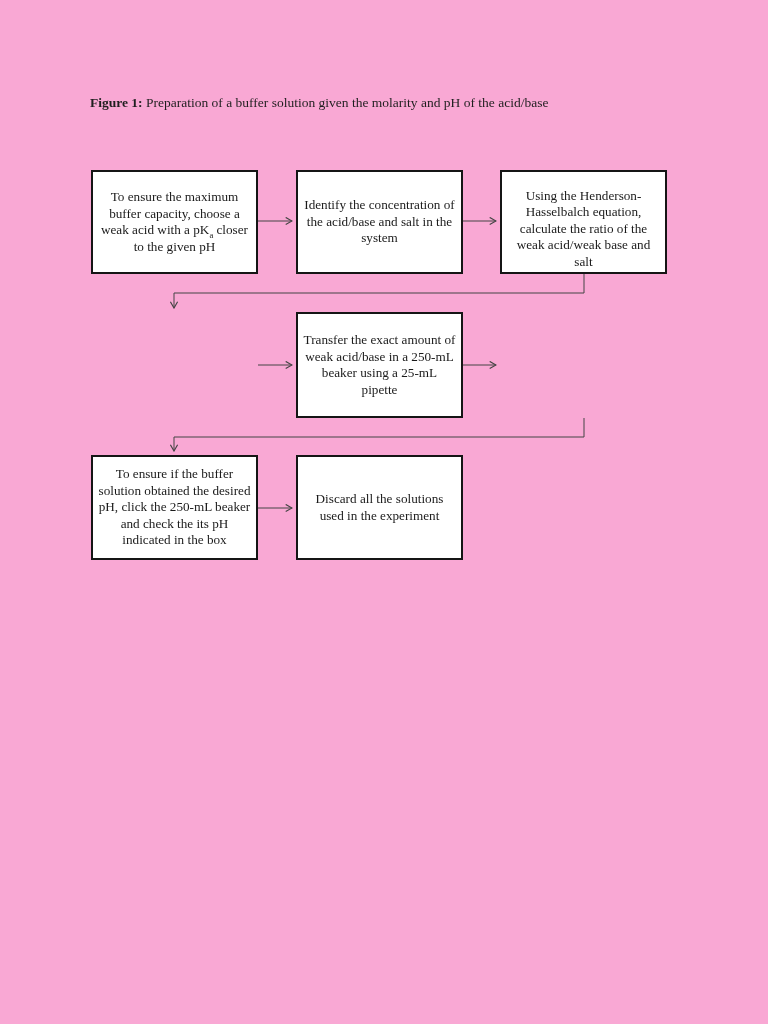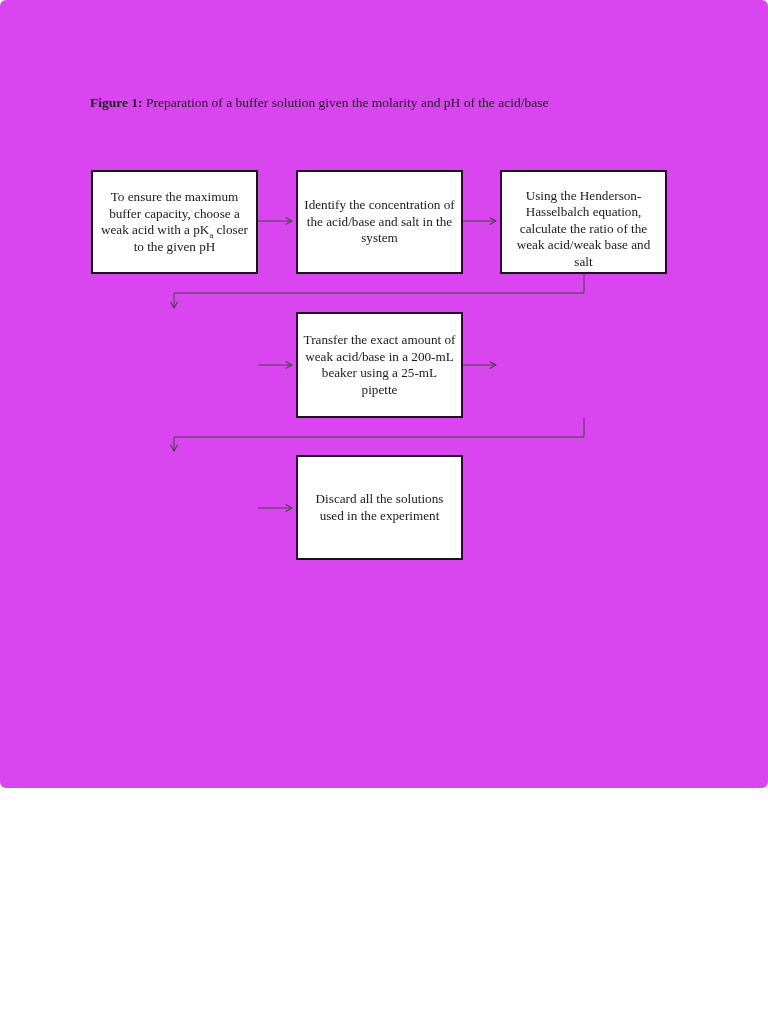--- a/index.html
+++ b/index.html
@@ -3,26 +3,25 @@
 <meta charset="utf-8">
 <style>
   html, body {
     margin: 0;
     padding: 0;
     background: #ffffff;
   }
   .page {
     position: relative;
     width: 768px;
-    height: 788px;
-    background: #d946ef;
+    height: 1024px;
+    background: #f9a8d4;
     font-family: "Liberation Serif", "DejaVu Serif", serif;
     color: #1a1a1a;
     overflow: hidden;
-    border-radius: 6px;
   }
   .caption {
     position: absolute;
     left: 90px;
     top: 94px;
     width: 620px;
     margin: 0;
     font-size: 13.5px;
     line-height: 17px;
     color: #1f1f1f;
@@ -94,20 +93,23 @@
     <p>Identify the concentration of the acid/base and salt in the system</p>
   </div>
   <div class="flow-box r1 c1">
     <p><span>To ensure the maximum buffer capacity, choose a weak acid with a pK</span><sub>a</sub><span> closer to the given pH</span></p>
   </div>
   <div class="flow-box r1 c3">
     <p>Using the Henderson-Hasselbalch equation, calculate the ratio of the weak acid/weak base and salt</p>
   </div>
 
   <div class="flow-box r2 c2">
-    <p>Transfer the exact amount of weak acid/base in a 200-mL beaker using a 25-mL pipette</p>
+    <p>Transfer the exact amount of weak acid/base in a 250-mL beaker using a 25-mL pipette</p>
   </div>
 
+  <div class="flow-box r3 c1">
+    <p>To ensure if the buffer solution obtained the desired pH, click the 250-mL beaker and check the its pH indicated in the box</p>
+  </div>
   <div class="flow-box r3 c2">
     <p>Discard all the solutions used in the experiment</p>
   </div>
 
 </div>
 
 </body></html>

